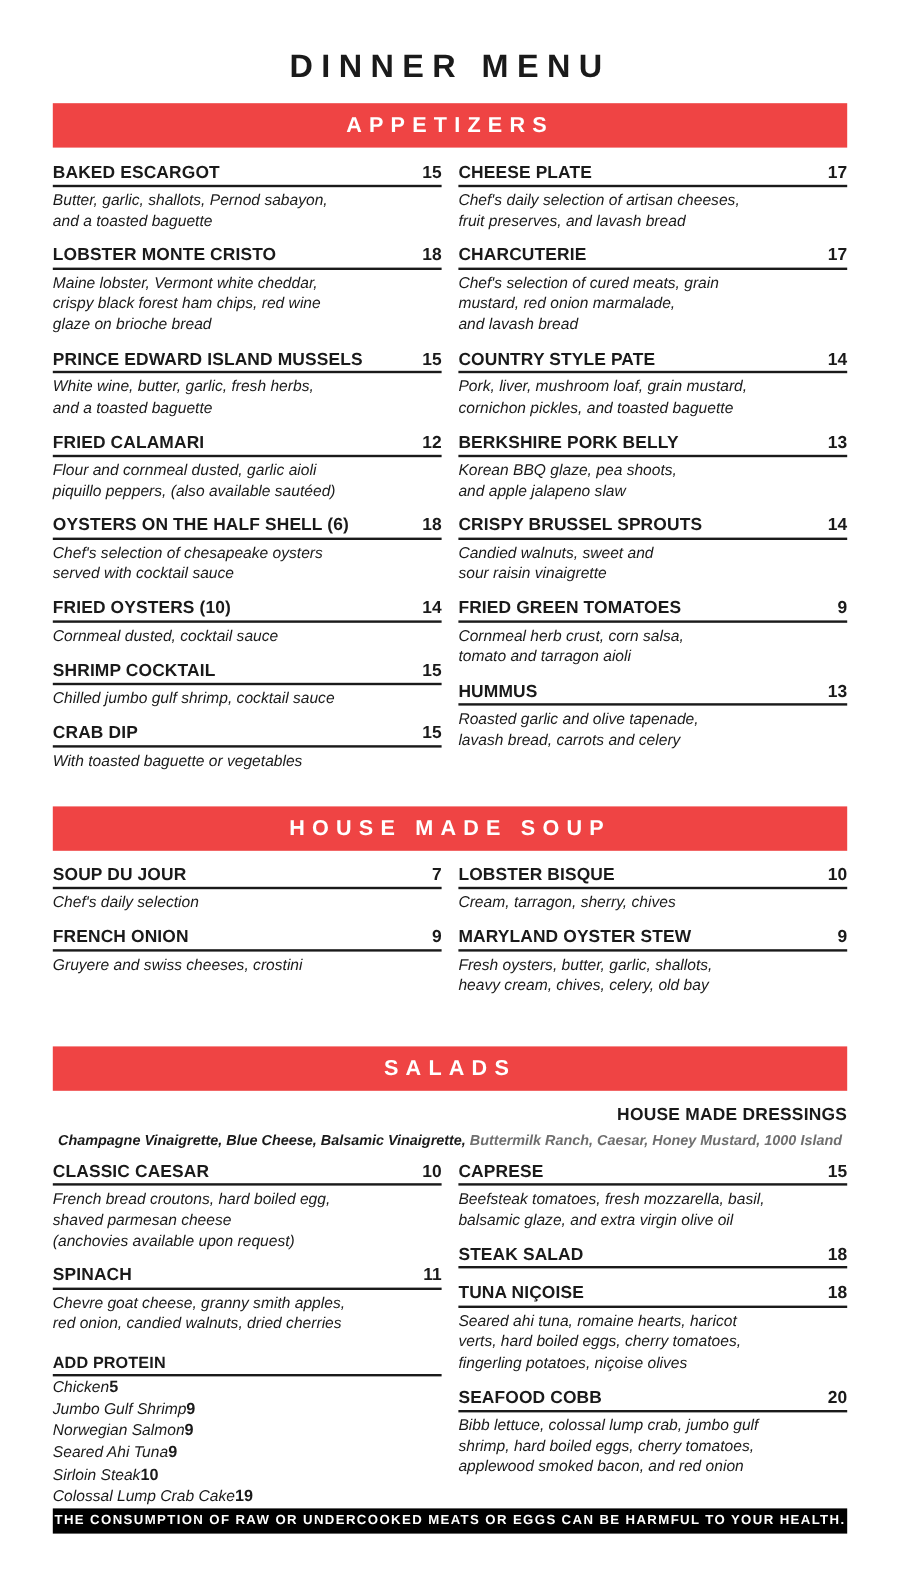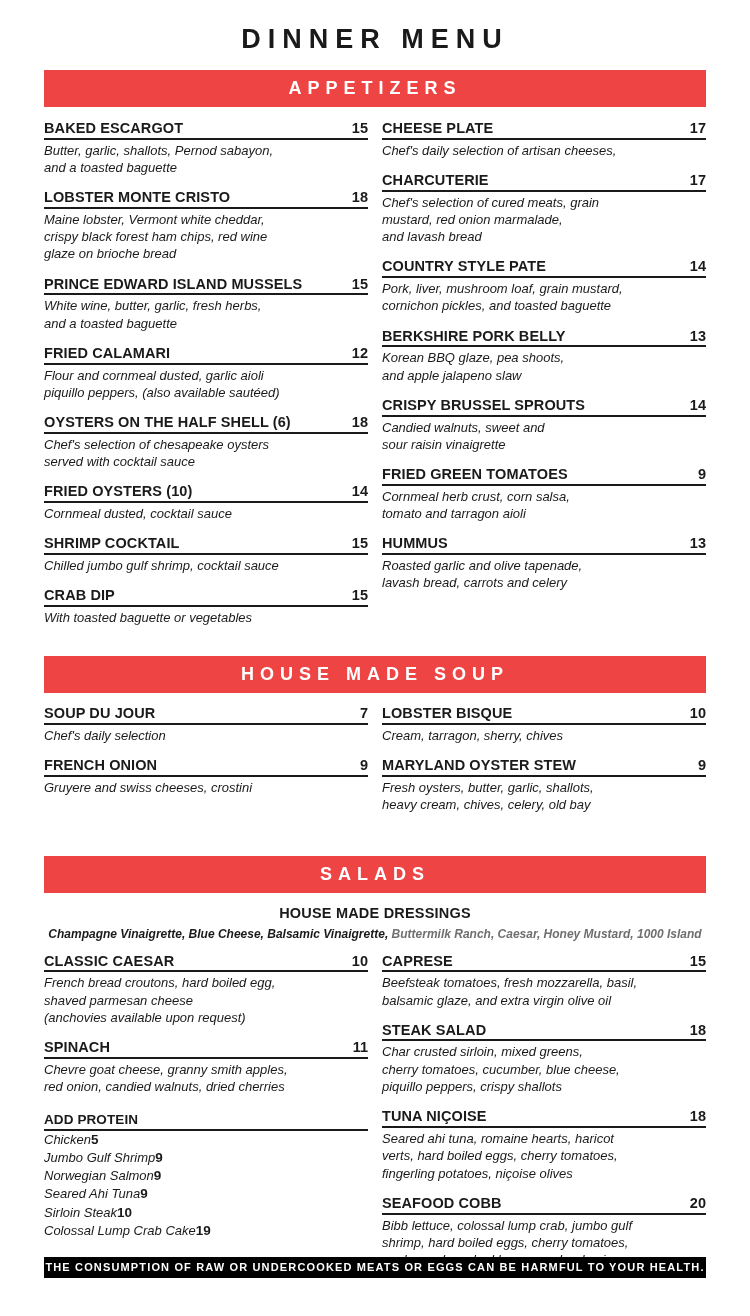--- a/index.html
+++ b/index.html
@@ -12,21 +12,21 @@
     height: 1316px;
     font-family: "Liberation Sans", sans-serif;
     color: #1a1a1a;
     -webkit-font-smoothing: antialiased;
   }
   .page {
     position: relative;
     width: 750px;
     height: 1316px;
     box-sizing: border-box;
-    padding: 0 44px;
+    padding: 16px 44px;
   }
 
   
   .menu-title {
     text-align: center;
     font-size: 27px;
     font-weight: bold;
     letter-spacing: 7px;
     padding-top: 26px;
     padding-bottom: 0;
@@ -95,20 +95,21 @@
   
   .dressings {
     text-align: center;
     margin-top: 12px;
   }
   .dressings-title {
     font-size: 14.5px;
     font-weight: bold;
     letter-spacing: 0.2px;
     line-height: 1.2;
+    text-align: right;
   }
   .dressings-list {
     font-size: 12px;
     font-style: italic;
     margin-top: 4px;
     line-height: 1.25;
     white-space: nowrap;
     font-weight: bold;
   }
   .dressings-list .strong { color: #1a1a1a; }
@@ -252,20 +253,21 @@
         </div>
       </div>
     <div class="col" id="app-right">
         <div class="item">
           <div class="item-head">
             <span class="item-name">CHEESE PLATE</span>
             <span class="item-price">17</span>
           </div>
           <div class="item-desc">
             <div>Chef's daily selection of artisan cheeses,</div>
+            <div>fruit preserves, and lavash bread</div>
           </div>
         </div>
         <div class="item">
           <div class="item-head">
             <span class="item-name">CHARCUTERIE</span>
             <span class="item-price">17</span>
           </div>
           <div class="item-desc">
             <div>Chef's selection of cured meats, grain</div>
             <div>mustard, red onion marmalade,</div>
@@ -445,25 +447,20 @@
           <div class="item-desc">
             <div>Beefsteak tomatoes, fresh mozzarella, basil,</div>
             <div>balsamic glaze, and extra virgin olive oil</div>
           </div>
         </div>
         <div class="item">
           <div class="item-head">
             <span class="item-name">STEAK SALAD</span>
             <span class="item-price">18</span>
           </div>
-          <div class="item-desc">
-            <div>Char crusted sirloin, mixed greens,</div>
-            <div>cherry tomatoes, cucumber, blue cheese,</div>
-            <div>piquillo peppers, crispy shallots</div>
-          </div>
         </div>
         <div class="item">
           <div class="item-head">
             <span class="item-name">TUNA NIÇOISE</span>
             <span class="item-price">18</span>
           </div>
           <div class="item-desc">
             <div>Seared ahi tuna, romaine hearts, haricot</div>
             <div>verts, hard boiled eggs, cherry tomatoes,</div>
             <div>fingerling potatoes, niçoise olives</div>

